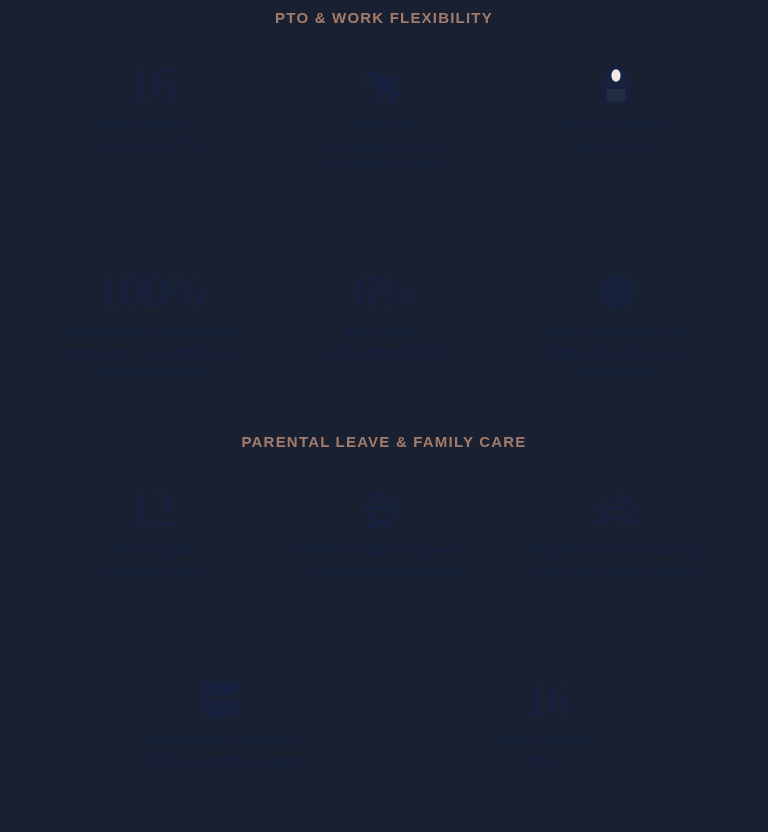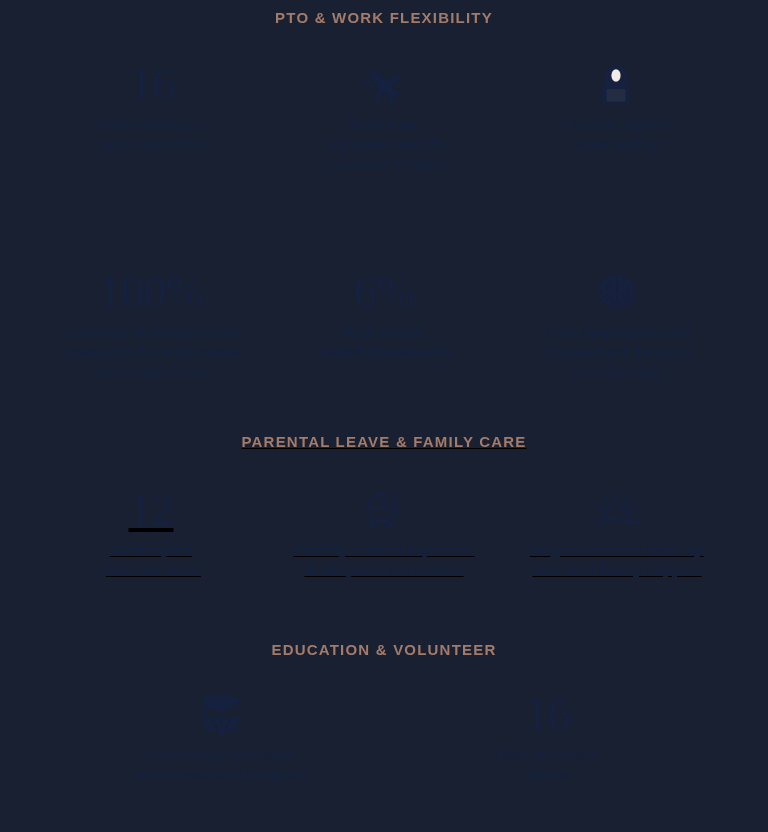--- a/index.html
+++ b/index.html
@@ -95,21 +95,21 @@
 
   
   #section-pto { padding-top: 10px; }
   #section-pto .cards { padding-top: 32px; }
   #section-pto .card { width: 232px; }
 
   #section-wellbeing { padding-top: 57px; }
   #section-wellbeing .cards { padding-top: 32px; }
   #section-wellbeing .card { width: 233px; }
 
-  #section-parental { padding-top: 52px; text-decoration: underline; }
+  #section-parental { padding-top: 52px; }
   #section-parental .cards { padding-top: 33px; }
   #section-parental .card { width: 233px; }
 
   #section-education { padding-top: 62px; }
   #section-education .cards { padding-top: 30px; justify-content: center; }
   #section-education .card { width: 327px; }
 </style>
 </head>
 <body>
 
@@ -261,21 +261,20 @@
           </div>
         </div>
         <div class="card-label">Bright Horizons back-up
 care and family support</div>
       </div>
 
     </div>
   </div>
 
   <div class="section" id="section-education">
-    <h2 class="section-heading">EDUCATION &amp; VOLUNTEER</h2>
     <div class="cards">
 
       <div class="card">
         <div class="card-figure">
           <div class="card-icon">
             <svg width="52" height="52" viewBox="0 0 52 52" fill="none">
               <ellipse cx="26" cy="12" rx="19" ry="5.2" fill="#16213f"></ellipse>
               <path d="M9 13 C9 13 12 22 26 22 C40 22 43 13 43 13 L43 12 L9 12 Z" fill="#16213f"></path>
               <path d="M9.5 14 L9.5 22.5" stroke="#16213f" stroke-width="2.2" stroke-linecap="round"></path>
               <circle cx="9.5" cy="24.5" r="2.2" fill="#16213f"></circle>

